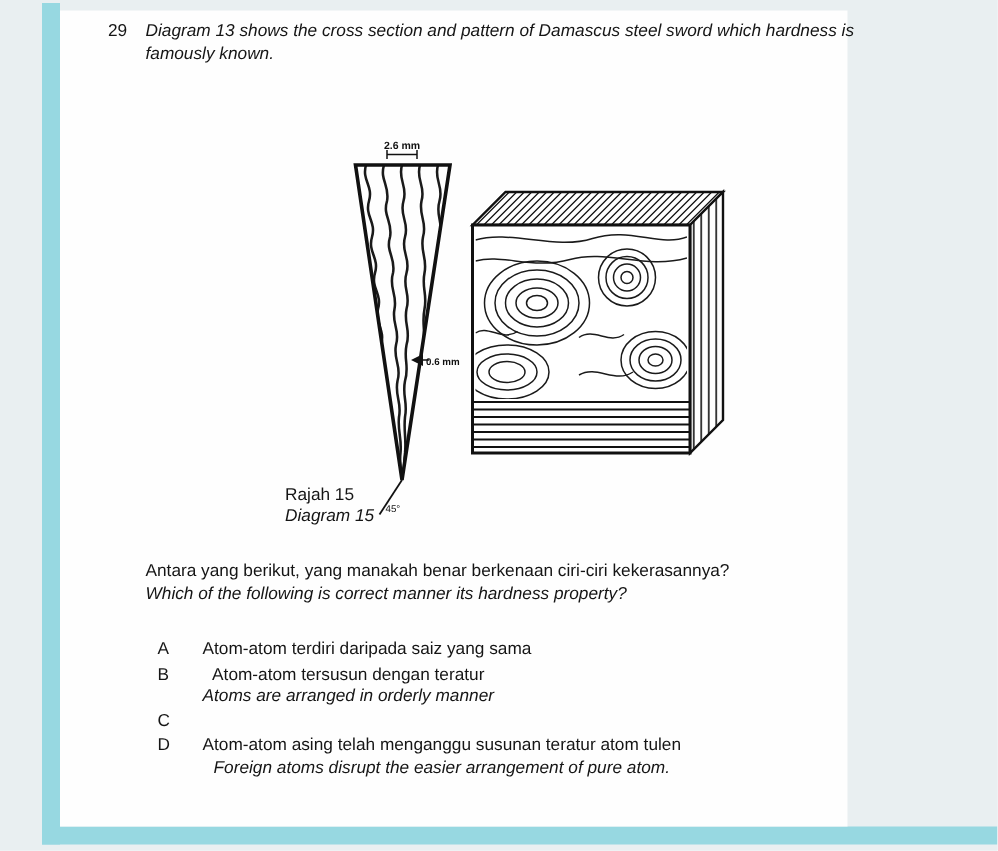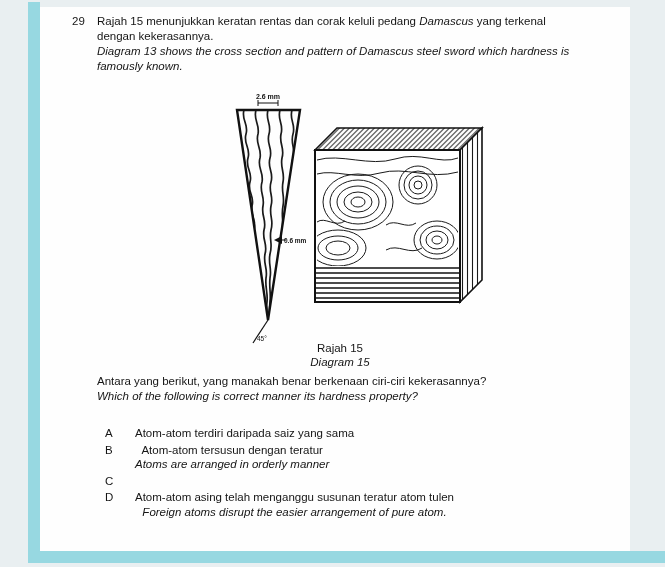--- a/index.html
+++ b/index.html
@@ -1,49 +1,48 @@
 <!DOCTYPE html>
 <html><head>
 <meta charset="utf-8">
 <style>
   * { box-sizing: border-box; }
   html,body { margin:0; padding:0; }
   body { background:#dfe7ea; font-family:"Liberation Sans", sans-serif; }
   .screen { position:relative; width:665px; height:567px; background:#e9eff1; overflow:hidden; }
   .strip-left { position:absolute; left:28px; top:2px; width:12px; height:561px; background:#97d8e1; }
   .strip-bottom { position:absolute; left:28px; top:551px; width:637px; height:12px; background:#97d8e1; }
-  .page { position:absolute; left:40px; top:7px; width:590px; height:544px; background:#fefefe; }
+  .page { position:absolute; left:40px; top:7px; width:525px; height:544px; background:#fefefe; }
   p { margin:0; }
   .my, .en, .qnum, .letter { font-size:11.5px; line-height:15px; color:#151515; }
   .en { font-style:italic; }
   .qnum { position:absolute; left:32px; top:7px; }
   .stem { position:absolute; left:57px; top:7px; width:480px; }
   .stem i { font-style:italic; }
   .diagram { position:absolute; left:150px; top:83px; }
-  .caption { position:absolute; left:150px; top:334px; width:300px; text-align:center; }
+  .caption { position:absolute; left:150px; top:316px; width:300px; text-align:left; }
   .caption div { font-size:11.5px; line-height:14px; color:#151515; }
   .subq { position:absolute; left:57px; top:367px; width:500px; }
   .options { position:absolute; left:65px; top:419px; width:520px; }
   .opt { display:flex; margin-bottom:2px; }
   .opt .letter { width:30px; flex:0 0 30px; line-height:14.5px; }
   .opt .my, .opt .en { line-height:14.5px;text-align:center; }
 </style>
 </head>
 <body>
 
 <div class="screen">
   <div class="strip-left"></div>
   <div class="strip-bottom"></div>
 
   <div class="page">
 
     <div class="qnum">29</div>
 
     <div class="stem">
-      <p class="my"><span>Rajah 15 menunjukkan keratan rentas dan corak keluli pedang </span><i>Damascus</i><span> yang terkenal dengan kekerasannya.</span></p>
       <p class="en">Diagram 13 shows the cross section and pattern of Damascus steel sword which hardness is famously known.</p>
     </div>
 
     <svg class="diagram" width="300" height="255" viewBox="0 0 300 255">
       <defs>
         <clipPath id="wedgeClip">
             <polygon points="47,20 110,20 78,230"></polygon>
           </clipPath>
         <clipPath id="frontClip">
             <rect x="127" y="62" width="141" height="114"></rect>

